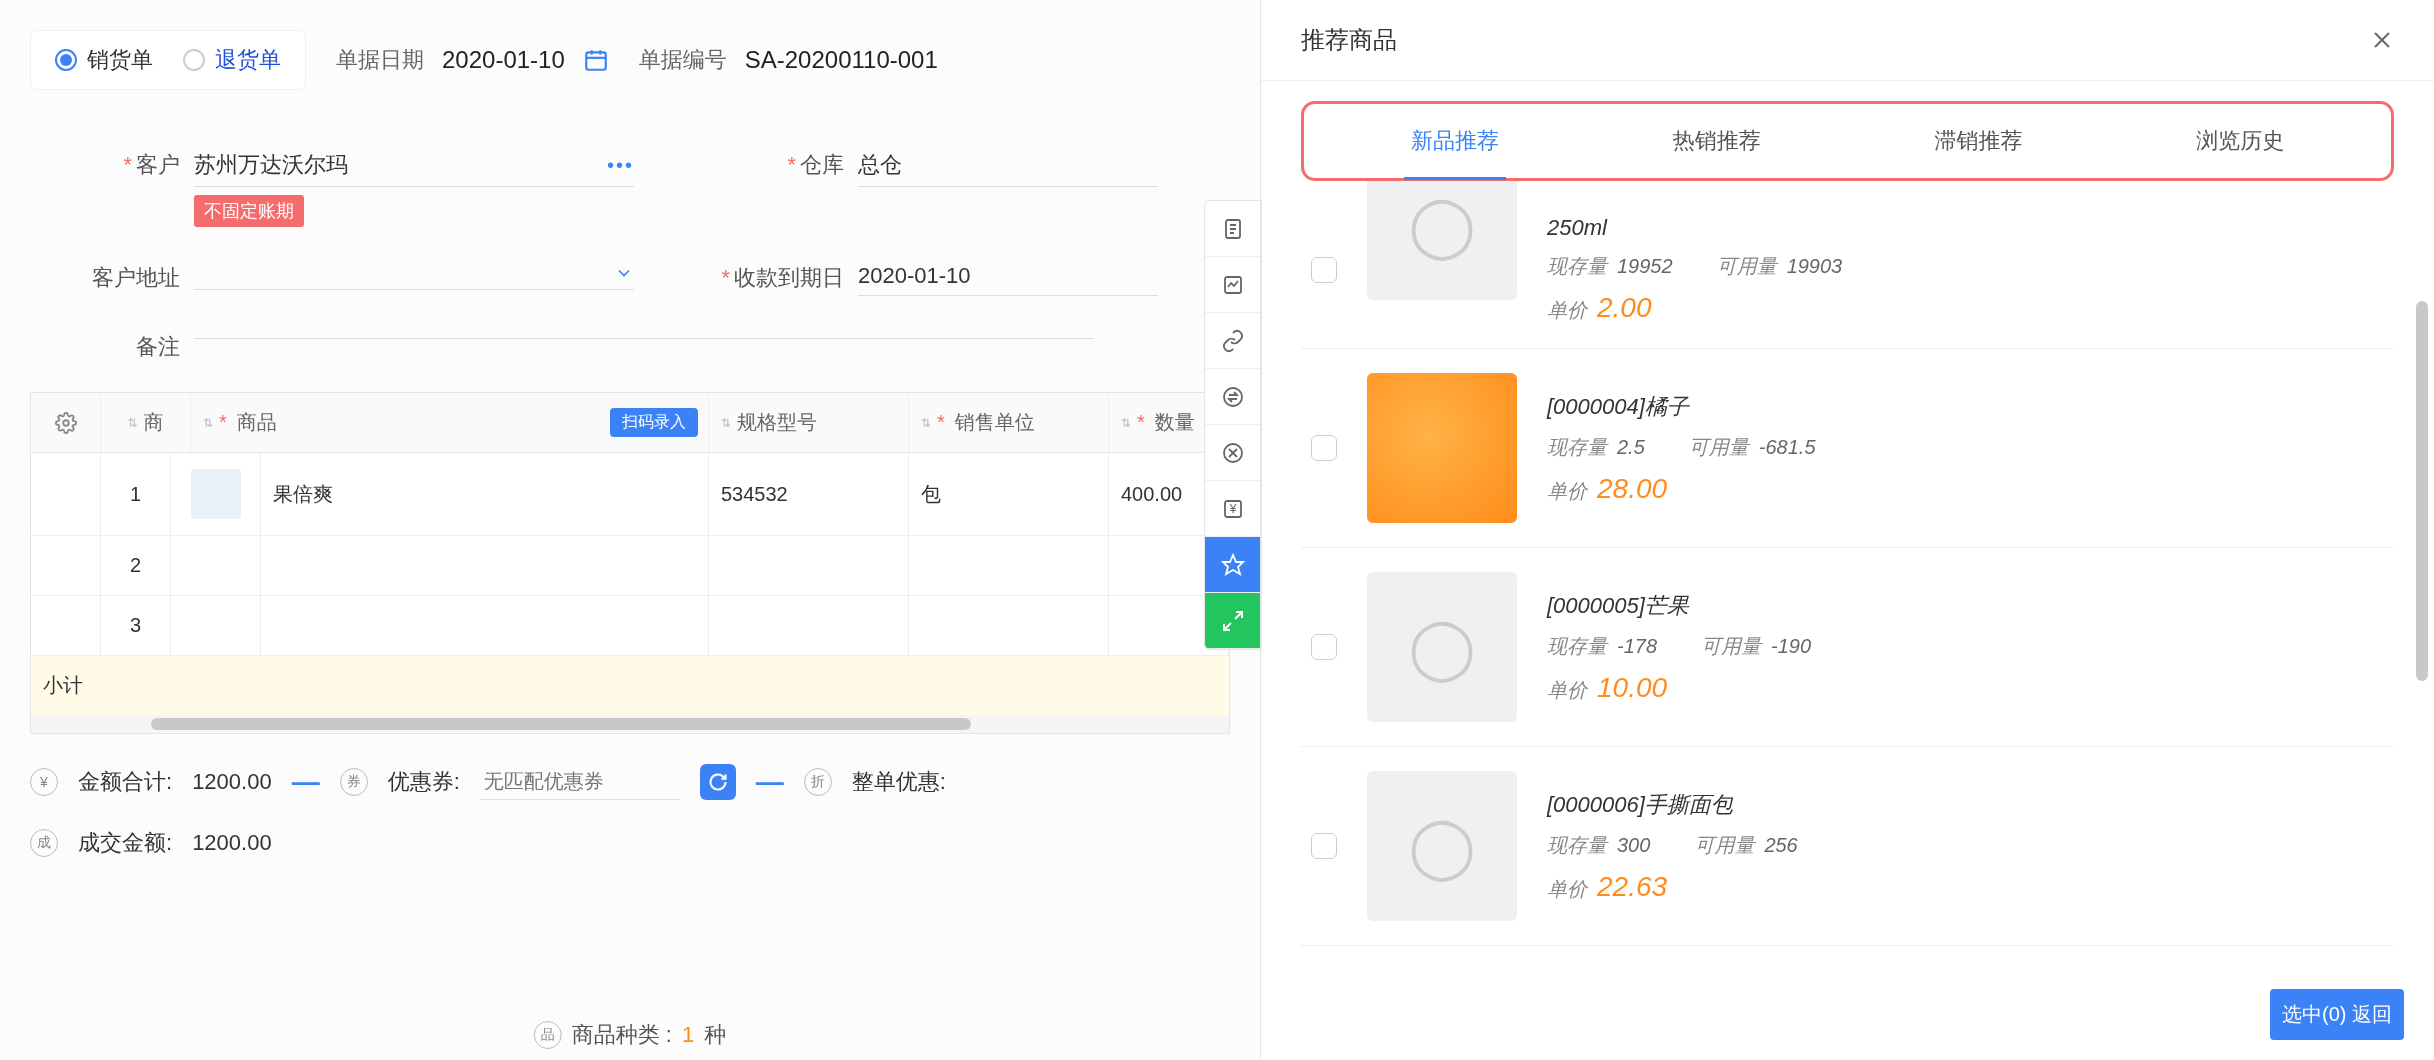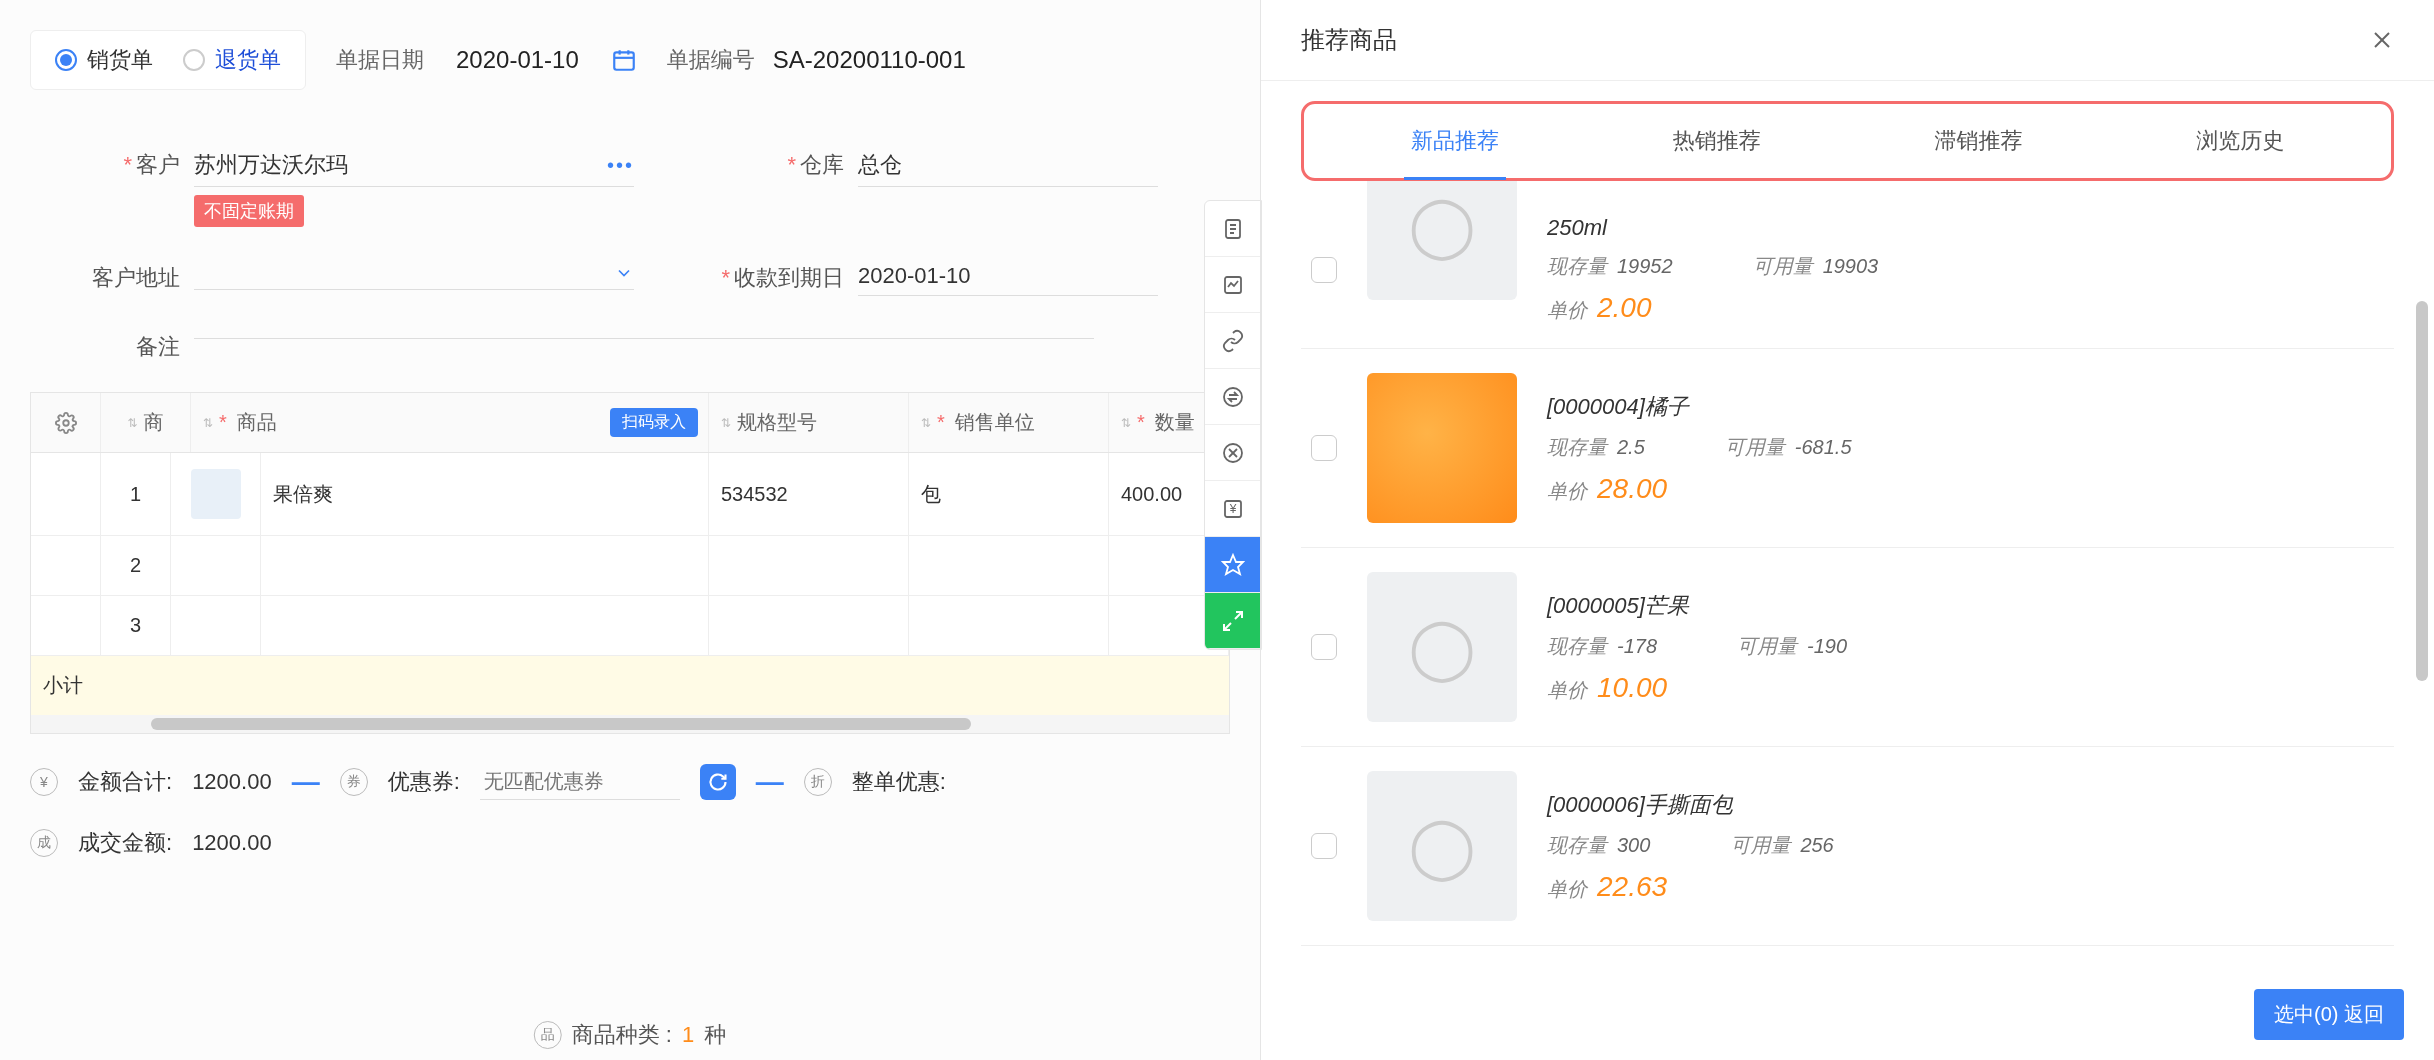--- a/index.html
+++ b/index.html
@@ -8,21 +8,21 @@
 .left-panel { width: 1260px; padding: 20px 30px; position: relative; background: #fcfcfc; }
 .right-panel { flex: 1; border-left: 1px solid #e5e5e5; display: flex; flex-direction: column; position: relative; }
 
 
 .order-tabs { display: flex; align-items: center; gap: 30px; padding: 10px 0 18px; }
 .radio-group { display: flex; gap: 30px; background: #fff; border: 1px solid #eee; border-radius: 6px; padding: 14px 24px; }
 .radio-item { display: flex; align-items: center; gap: 10px; font-size: 22px; cursor: pointer; }
 .radio-circle { width: 22px; height: 22px; border: 2px solid #ccc; border-radius: 50%; display: inline-flex; align-items: center; justify-content: center; }
 .radio-circle.checked { border-color: #3b82f6; }
 .radio-circle.checked::after { content: ""; width: 12px; height: 12px; background: #3b82f6; border-radius: 50%; }
-.date-section { display: flex; align-items: center; gap: 32px; font-size: 22px; }
+.date-section { display: flex; align-items: center; gap: 18px; font-size: 22px; }
 .date-label { color: #666; }
 .date-value { color: #222; font-size: 24px; }
 .cal-icon { color: #3b82f6; font-size: 22px; }
 .doc-no { display: flex; align-items: center; gap: 18px; font-size: 22px; }
 
 
 .form-grid { margin-top: 36px; }
 .form-row { display: flex; gap: 60px; margin-bottom: 30px; }
 .form-field { display: flex; align-items: flex-start; gap: 14px; }
 .form-label { width: 150px; text-align: right; font-size: 22px; color: #555; padding-top: 6px; }
@@ -81,26 +81,26 @@
 .rp-tab { font-size: 22px; color: #555; cursor: pointer; padding: 8px 20px; position: relative; font-family: Liberation Serif, serif; }
 .rp-tab.active { color: #3b82f6; }
 .rp-tab.active::after { content: ""; position: absolute; bottom: -16px; left: 10%; width: 80%; height: 3px; background: #3b82f6; }
 .rp-list { flex: 1; overflow-y: auto; padding: 10px 40px; position: relative; }
 .rp-item { display: flex; gap: 30px; padding: 24px 10px; border-bottom: 1px solid #eee; align-items: center; }
 .rp-check { width: 26px; height: 26px; border: 1.5px solid #ccc; border-radius: 6px; cursor: pointer; flex-shrink: 0; }
 .rp-img { width: 150px; height: 150px; background: #eef0f2; border-radius: 6px; display: flex; align-items: center; justify-content: center; color: #ccc; font-size: 60px; flex-shrink: 0; }
 .rp-img.orange { background: radial-gradient(circle at 40% 40%, #ffb347, #ff8c1a); }
 .rp-info { flex: 1; display: flex; flex-direction: column; gap: 12px; font-style: italic; }
 .rp-name { font-size: 22px; color: #333; }
-.rp-stats { display: flex; gap: 80px; font-size: 20px; color: #666; }
+.rp-stats { display: flex; gap: 44px; font-size: 20px; color: #666; }
 .rp-stats .lbl { color: #888; margin-right: 10px; }
 .rp-price { font-size: 20px; color: #888; }
 .rp-price .val { color: #ff8c1a; font-size: 28px; font-weight: 500; margin-left: 10px; }
 .rp-scrollbar { position: absolute; right: 6px; top: 120px; width: 12px; height: 380px; background: #c8c8c8; border-radius: 6px; }
-.rp-footer-btn { position: absolute; bottom: 20px; right: 30px; background: #3b82f6; color: #fff; padding: 12px 20px; border-radius: 4px; font-size: 20px; cursor: pointer; }
+.rp-footer-btn { position: absolute; bottom: 20px; right: 30px; background: #3b82f6; color: #fff; padding: 12px 12px; border-radius: 4px; font-size: 20px; cursor: pointer; }
 svg { display: block; }
 </style>
 </head>
 <body>
 
 <div class="app">
   <div class="left-panel">
     <div class="order-tabs">
       <div class="radio-group">
         <div class="radio-item">

